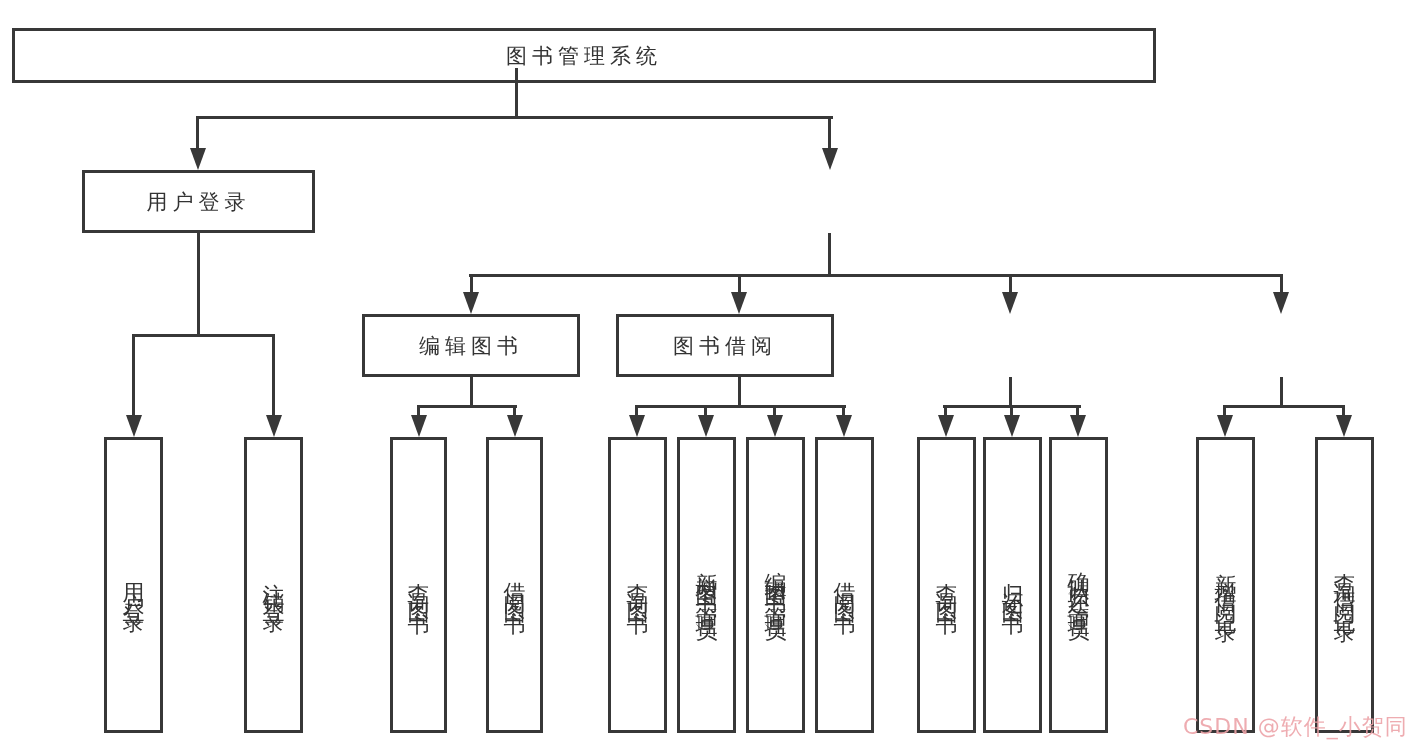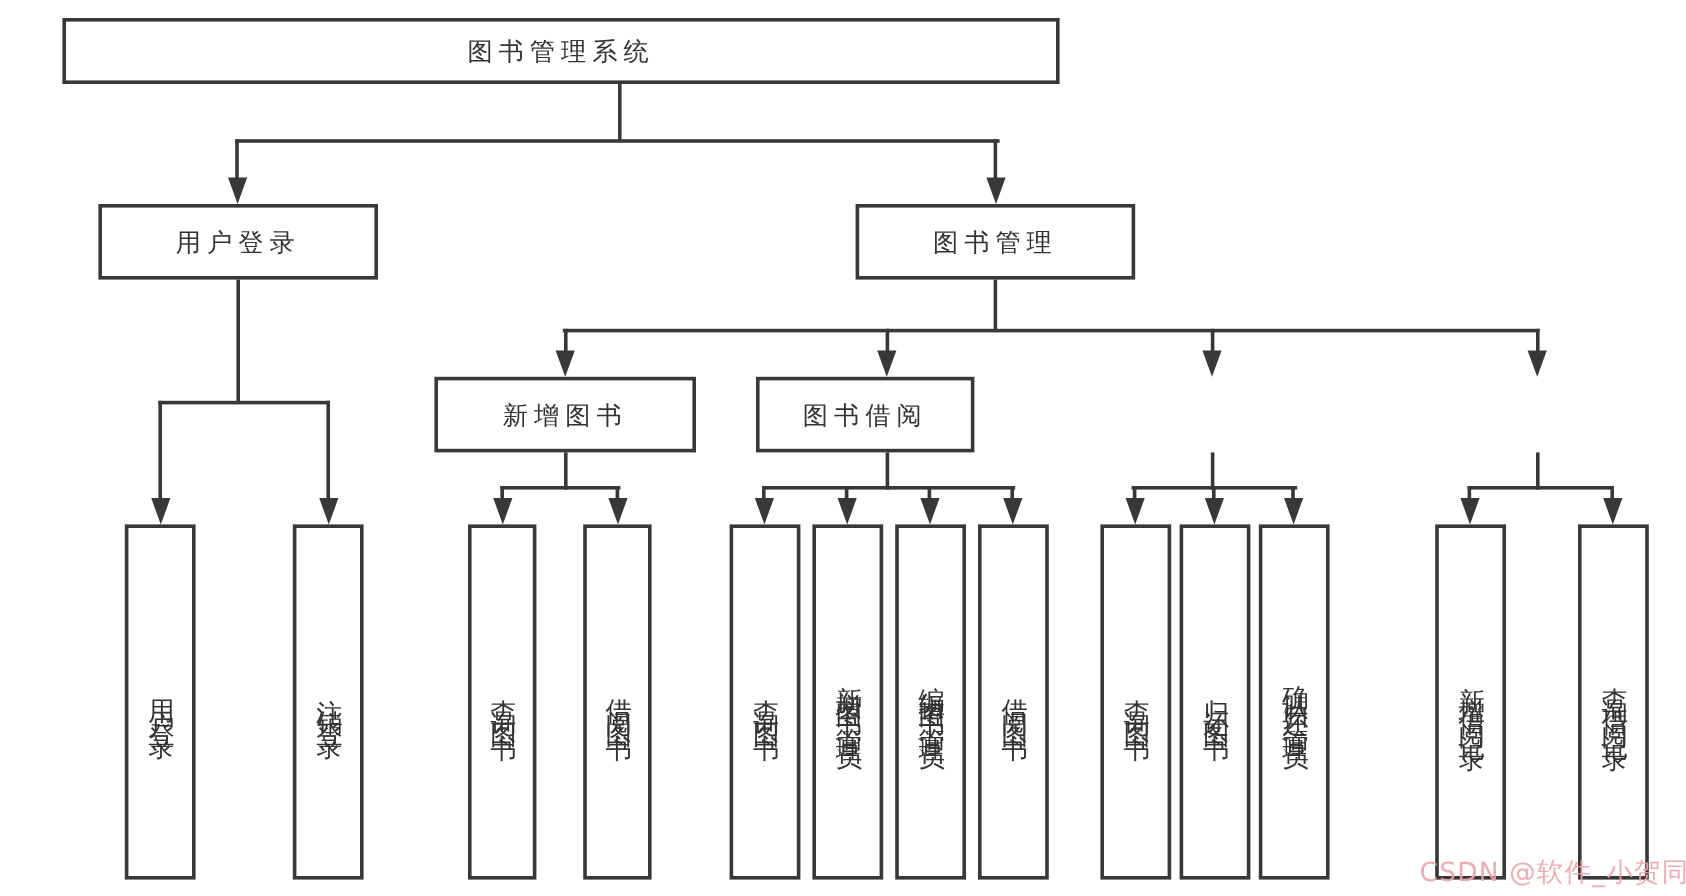--- a/index.html
+++ b/index.html
@@ -31,35 +31,32 @@
   .watermark{
     position:absolute;left:1183px;top:712px;font-size:22px;letter-spacing:1px;
     color:#eda4a9;opacity:0.9;white-space:nowrap;z-index:50;
   }
 </style>
 </head>
 <body>
 
 <div class="stage">
 
-  <div class="node" style="left:12px;top:15px;width:831px;height:55px;margin-left:40px;">
+  <div class="node" style="left:12px;top:28px;width:1144px;height:55px;">
     <span>图书管理系统</span>
   </div>
 
   <div class="node" style="left:82px;top:170px;width:233px;height:63px;">
     <span>用户登录</span>
   </div>
-  <div class="node" style="left:713px;top:170px;width:233px;height:63px;">
-    <span>图书管理</span>
-  </div>
 
   <div class="node" style="left:362px;top:314px;width:218px;height:63px;">
-    <span>新增图书</span>
+    <span>编辑图书</span>
   </div>
-  <div class="node" style="left:630px;top:314px;width:182px;height:63px;">
+  <div class="node" style="left:616px;top:314px;width:218px;height:63px;">
     <span>图书借阅</span>
   </div>
 
   <div class="leaf" style="left:104px;">
     <span class="vtext">用户登录</span>
   </div>
   <div class="leaf" style="left:244px;">
     <span class="vtext">注销登录</span>
   </div>
 

